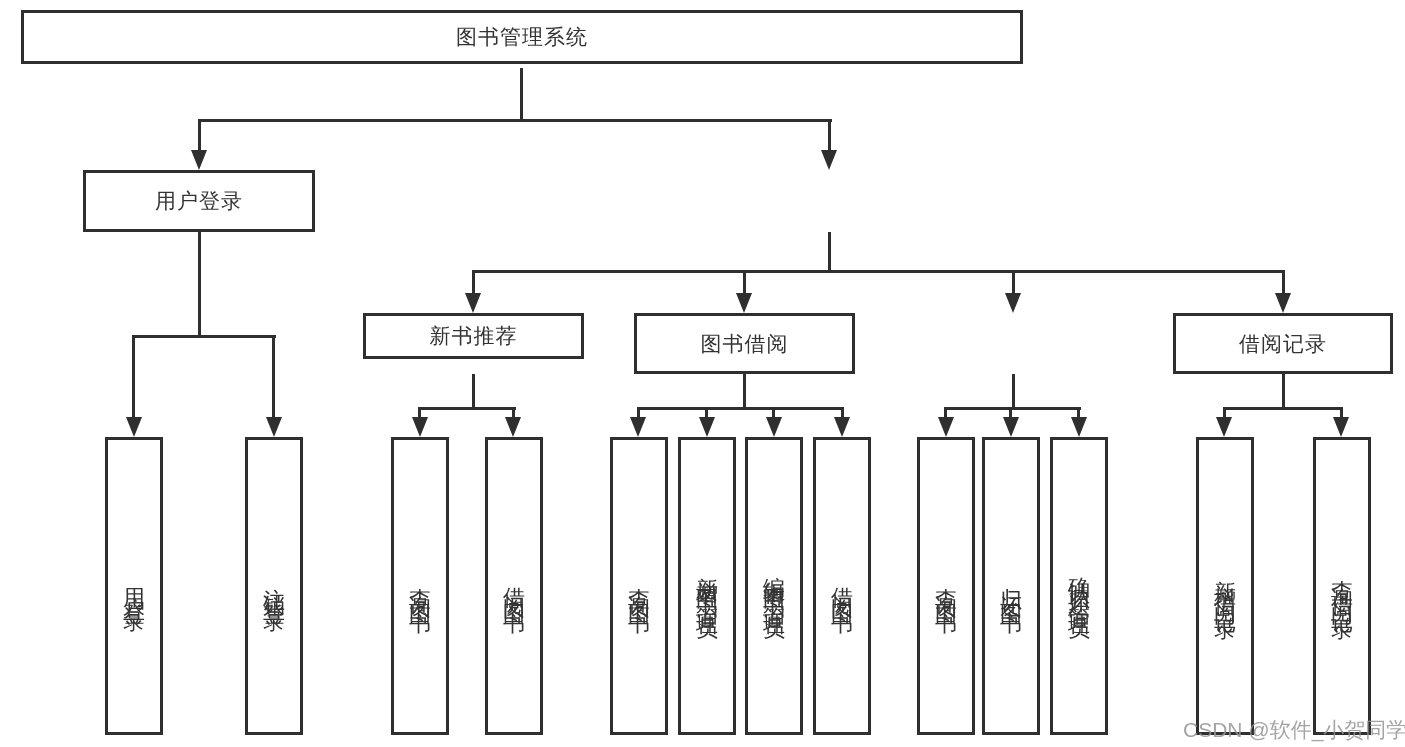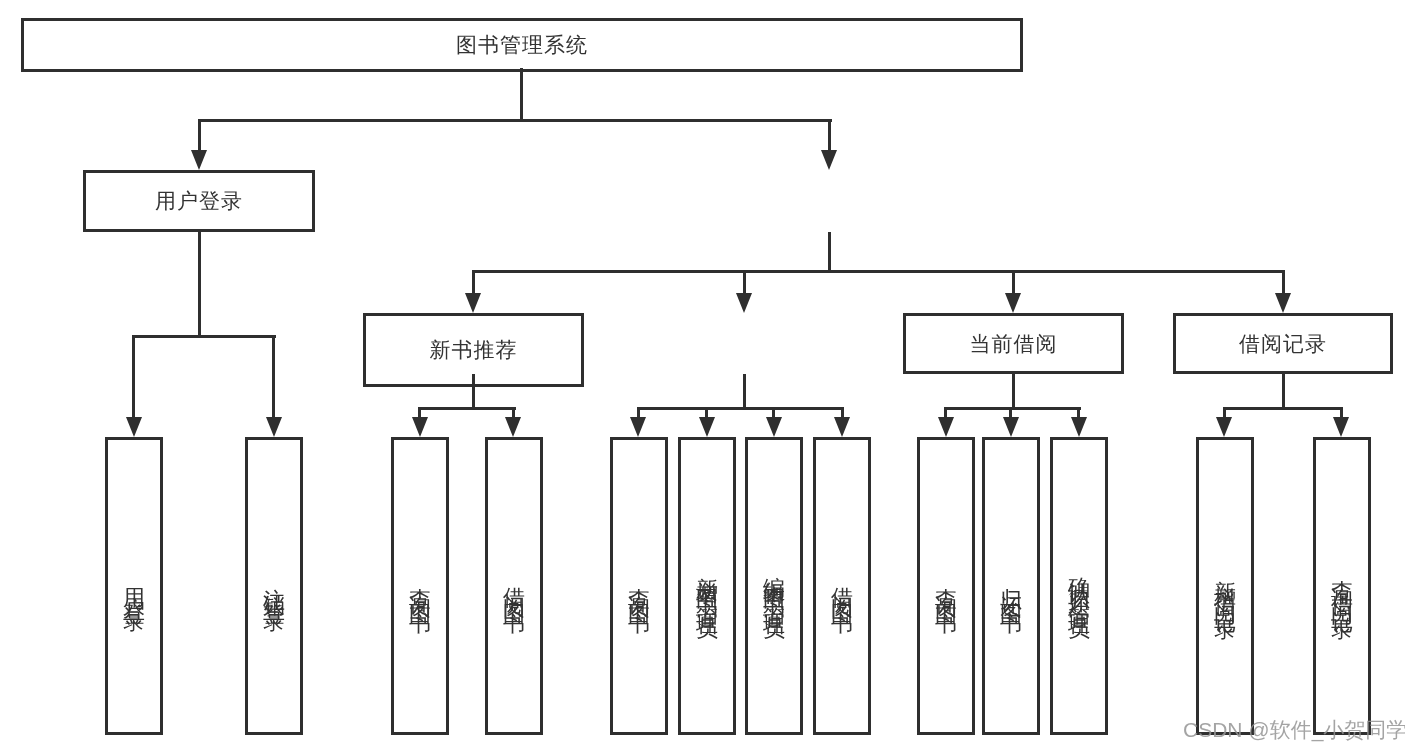--- a/index.html
+++ b/index.html
@@ -25,29 +25,29 @@
   .watermark{
     position:absolute;left:1183px;top:716px;z-index:5;
     font-size:21px;color:rgba(148,148,148,0.85);white-space:nowrap;
   }
 </style>
 </head>
 <body>
 
 <div id="stage">
 
-  <div class="box hnode" style="left:21px;top:18px;width:1002px;height:54px;">图书管理系统</div>
+  <div class="box hnode" style="left:21px;top:10px;width:1002px;height:54px;">图书管理系统</div>
 
   <div class="box hnode" style="left:83px;top:170px;width:232px;height:62px;">用户登录</div>
 
 
-  <div class="box hnode" style="left:363px;top:313px;width:221px;height:74px;">新书推荐</div>
+  <div class="box hnode" style="left:363px;top:313px;width:221px;height:46px;">新书推荐</div>
 
+  <div class="box hnode" style="left:634px;top:313px;width:221px;height:61px;">图书借阅</div>
 
-  <div class="box hnode" style="left:903px;top:313px;width:221px;height:61px;">当前借阅</div>
 
   <div class="box hnode" style="left:1173px;top:313px;width:220px;height:61px;">借阅记录</div>
 
   <div class="box" style="left:105px;top:437px;width:58px;height:298px;">
     <span class="vnode">用户登录</span>
     </div>
 
   <div class="box" style="left:245px;top:437px;width:58px;height:298px;">
     <span class="vnode">注销登录</span>
     </div>

